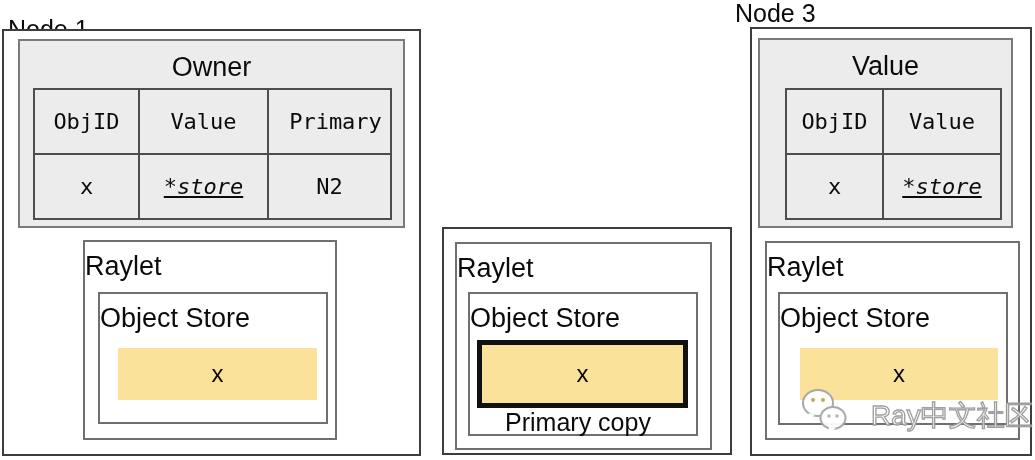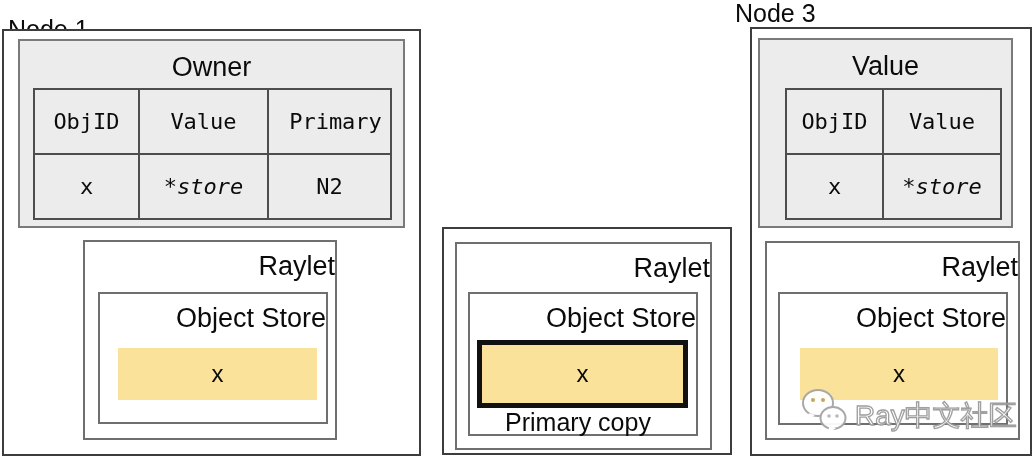--- a/index.html
+++ b/index.html
@@ -19,52 +19,52 @@
   .panel {
     position:absolute; background:#ececec; border:2px solid #7a7a7a;
   }
   .panel-title {
     display:block; text-align:center; font-size:27px; margin-top:11px;
   }
   .inner-box {
     position:absolute; background:#ffffff; border:2px solid #6f6f6f;
   }
   .box-title {
-    display:block; text-align:right; font-size:27px; margin-top:9px;
+    display:block; text-align:left; font-size:27px; margin-top:9px;
   }
   .dtable {
     position:absolute; border-collapse:collapse; table-layout:fixed;
     font-family:"DejaVu Sans Mono", monospace; font-size:22px;
     background:#ececec;
     border-radius:21px;
   }
   .dtable td {
     border:2px solid #4d4d4d; text-align:center; vertical-align:middle; padding:0;
   }
-  .it { font-style:italic; }
+  .it { font-style:italic;text-decoration:underline; }
   .obj-rect {
     position:absolute; background:#fbe29b;
     display:flex; align-items:center; justify-content:center;
     font-size:24px;
   }
   .obj-rect.primary { border:5px solid #111111; }
   .primary-copy {
     position:absolute; font-weight:normal; font-size:25px; text-align:center;
   }
   .task-badge {
     position:absolute; background:#6e1e46; color:#ffffff; border-radius:13px;
     display:flex; align-items:center; justify-content:center;
     font-family:"DejaVu Sans Mono", monospace; font-size:26px; z-index:6;
   }
   .watermark {
     position:absolute; left:799px; top:387px; z-index:20;
     display:flex; align-items:flex-start; opacity:0.95;
   }
   .watermark-text {
-    font-size:28px; line-height:30px; margin-top:14px; margin-left:4px;
+    font-size:28px; line-height:30px; margin-top:14px; margin-left:20px;
     color:#ffffff; -webkit-text-stroke:1.3px #9b9b9b;
     text-shadow:0 0 1px #8f8f8f; white-space:nowrap;
   }
 </style>
 </head>
 <body>
 
 <div class="canvas">
 
   <div class="node-label" style="left:8px; top:16px;">Node 1</div>

